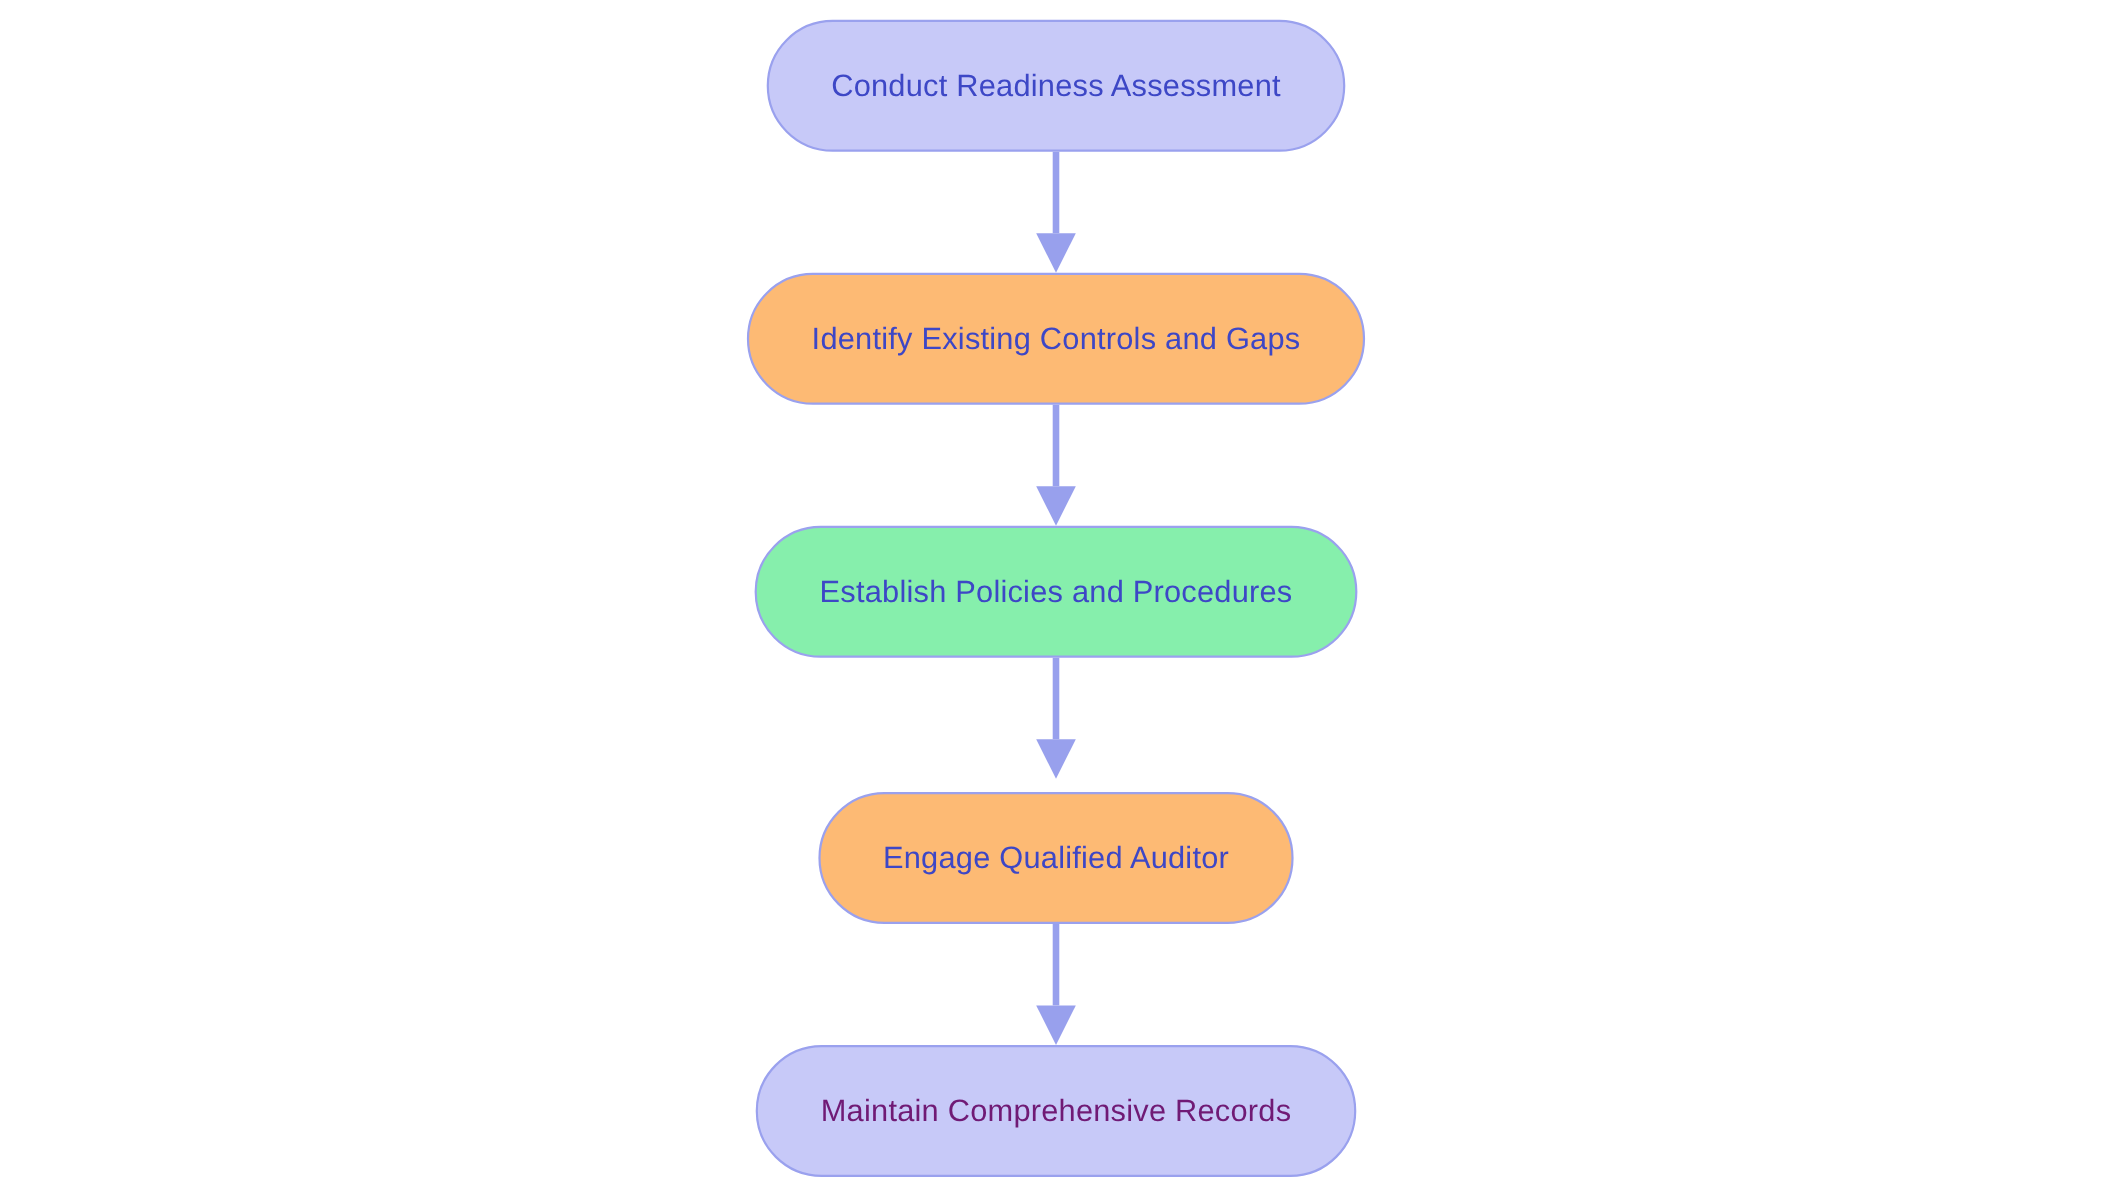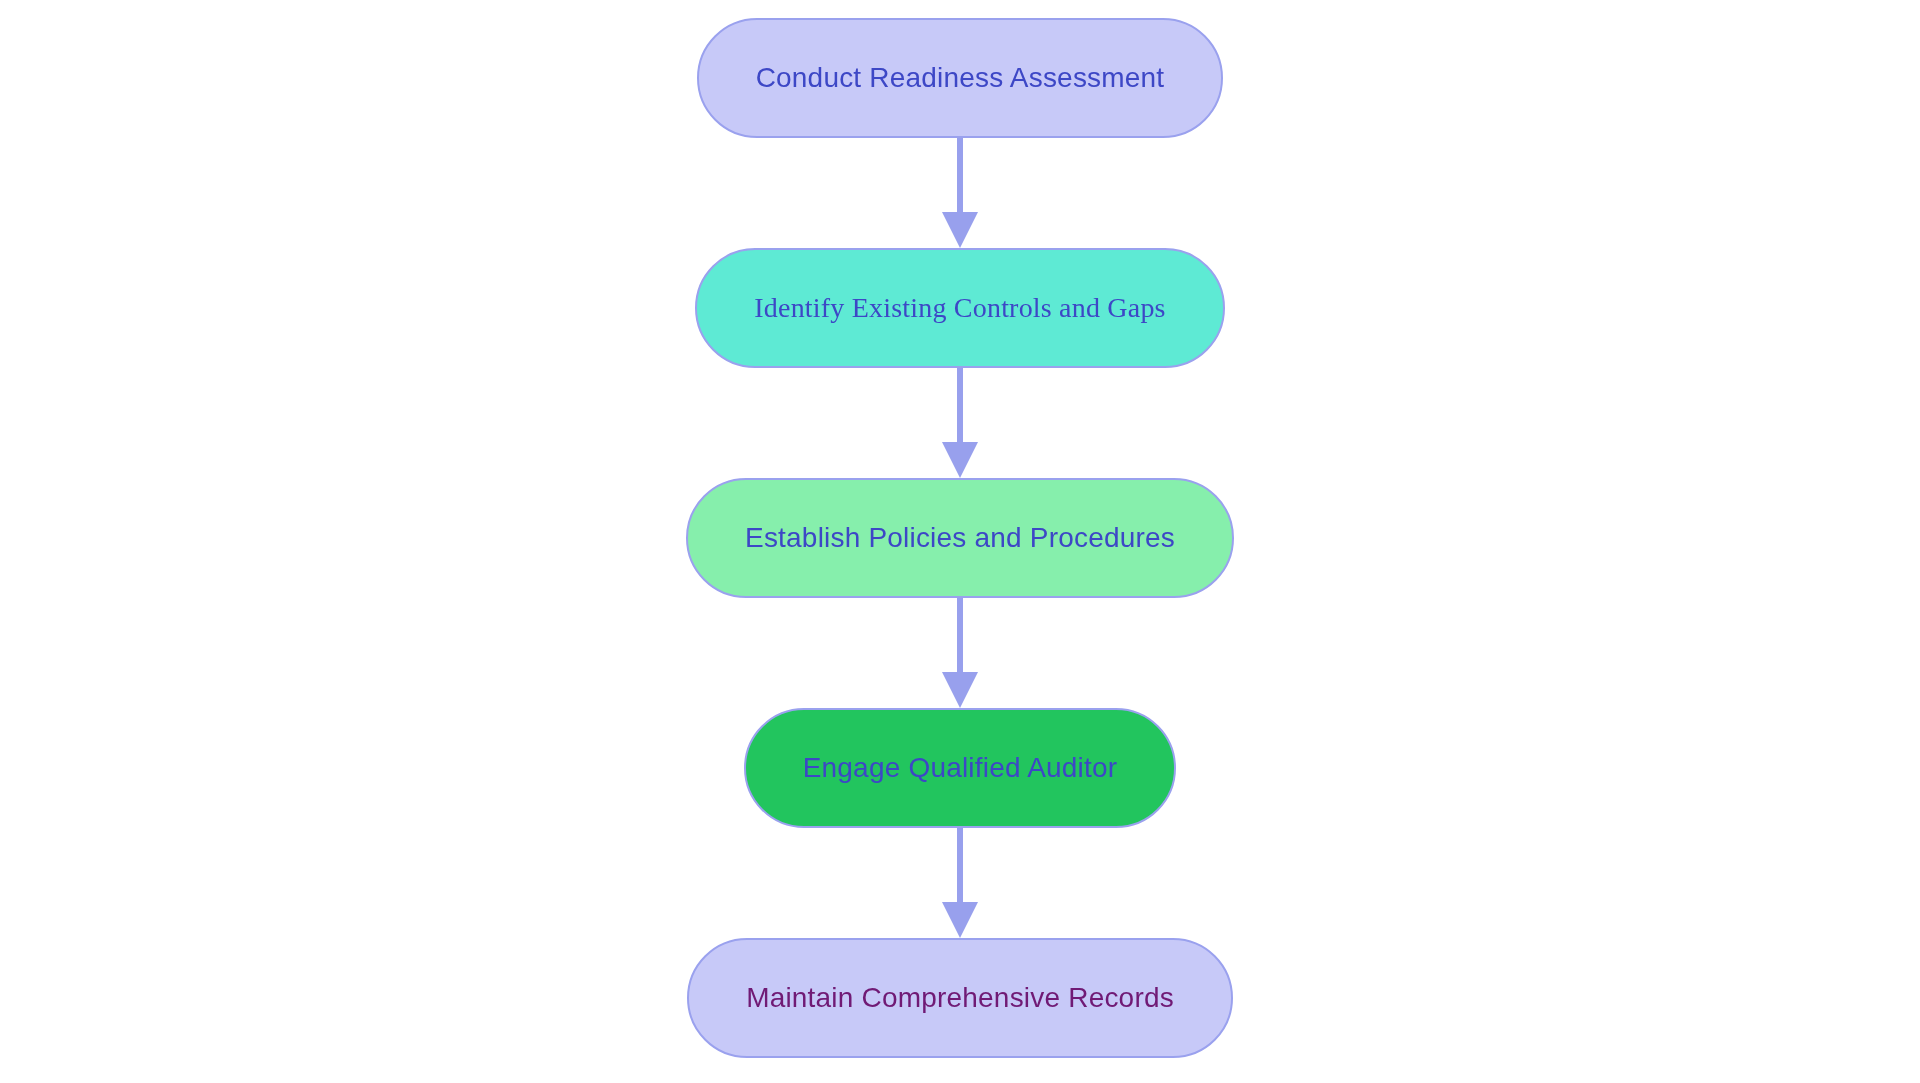--- a/index.html
+++ b/index.html
@@ -59,35 +59,35 @@
 <body>
 
 <div class="flowchart" style="background: rgb(255, 255, 255);">
     <div class="flow-node" style="background: rgb(199, 201, 248); border-color: rgb(154, 161, 238); color: rgb(61, 71, 198);">
       <span>Conduct Readiness Assessment</span>
     </div>
     <div class="flow-arrow">
       <div class="stem" style="background: rgb(152, 160, 237);"></div>
       <div class="head" style="border-top-color: rgb(152, 160, 237);"></div>
     </div>
-    <div class="flow-node" style="background: #5eead4; border-color: rgb(154, 161, 238); color: rgb(61, 71, 198); font-family: Liberation Serif, serif;">
+    <div class="flow-node" style="background: #fdba74; border-color: rgb(154, 161, 238); color: rgb(61, 71, 198);">
       <span>Identify Existing Controls and Gaps</span>
     </div>
     <div class="flow-arrow">
       <div class="stem" style="background: rgb(152, 160, 237);"></div>
       <div class="head" style="border-top-color: rgb(152, 160, 237);"></div>
     </div>
     <div class="flow-node" style="background: #86efac; border-color: rgb(154, 161, 238); color: rgb(61, 71, 198);">
       <span>Establish Policies and Procedures</span>
     </div>
     <div class="flow-arrow">
       <div class="stem" style="background: rgb(152, 160, 237);"></div>
       <div class="head" style="border-top-color: rgb(152, 160, 237);"></div>
     </div>
-    <div class="flow-node" style="background: #22c55e; border-color: rgb(154, 161, 238); color: rgb(61, 71, 198);">
+    <div class="flow-node" style="background: #fdba74; border-color: rgb(154, 161, 238); color: rgb(61, 71, 198); margin-top: 12px;">
       <span>Engage Qualified Auditor</span>
     </div>
     <div class="flow-arrow">
       <div class="stem" style="background: rgb(152, 160, 237);"></div>
       <div class="head" style="border-top-color: rgb(152, 160, 237);"></div>
     </div>
     <div class="flow-node" style="background: rgb(199, 201, 248); border-color: rgb(154, 161, 238); color: #701a75;">
       <span>Maintain Comprehensive Records</span>
     </div>
   </div>

